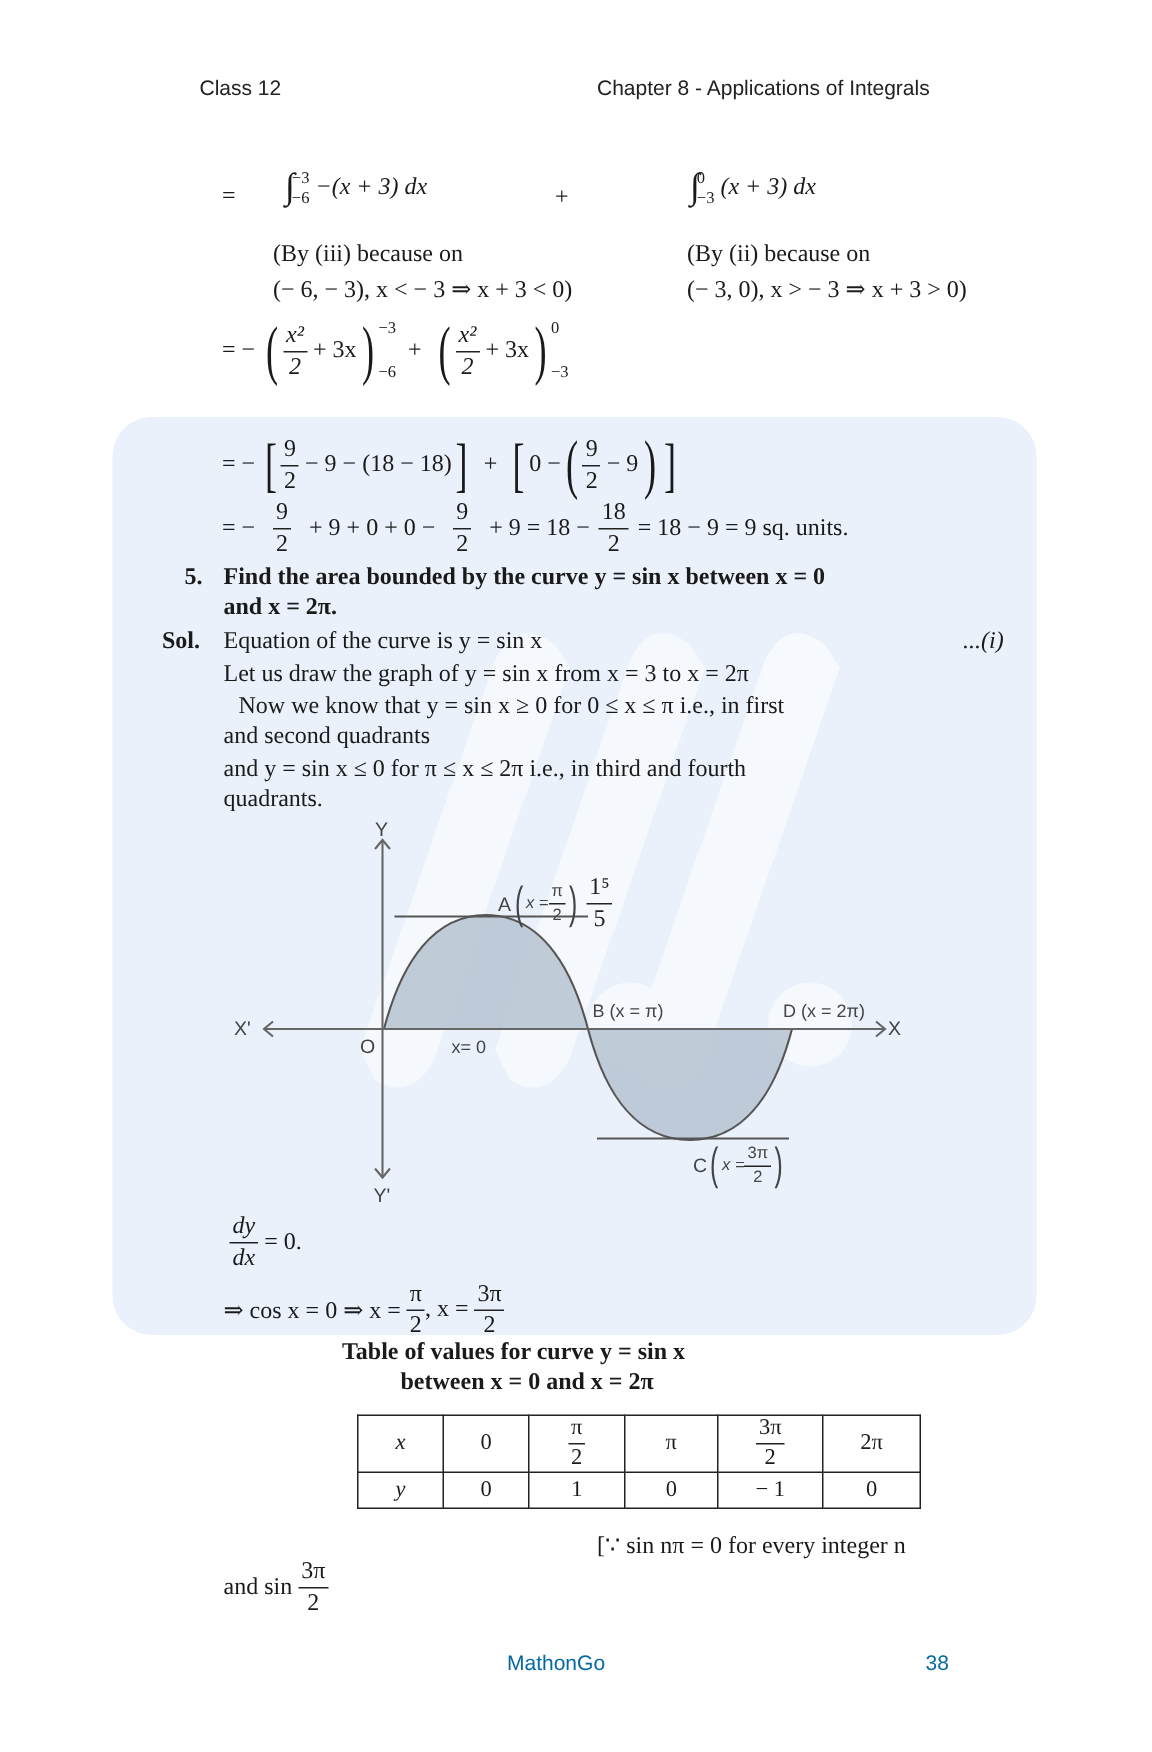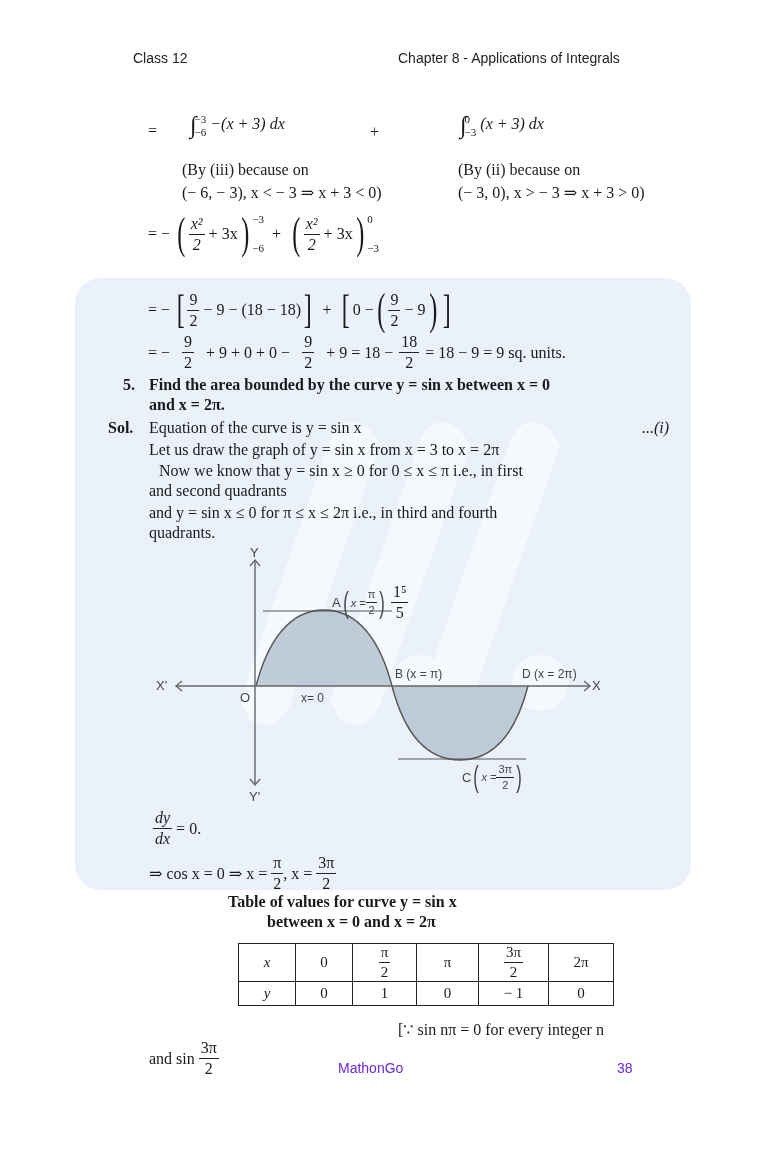--- a/index.html
+++ b/index.html
@@ -29,21 +29,21 @@
   .bigb { font-size: 40px; display: inline-block; vertical-align: middle; line-height: 1; transform: scaleX(0.6); }
   .sup-lim { display: inline-block; vertical-align: middle; font-size: 11px; line-height: 1; }
   .sup-lim span { display: block; }
 
   .para { position: absolute; font-family: "Liberation Serif", "DejaVu Serif", serif; font-size: 16px; color: #1a1a1a; }
 
   table.vals { position: absolute; left: 238px; top: 943px; border-collapse: collapse; font-family: "Liberation Serif", serif; font-size: 15px; }
   table.vals td { border: 1.5px solid #222; text-align: center; height: 38px; }
   table.vals tr.r2 td { height: 24px; }
 
-  .footer { position: absolute; top: 1060px; font-family: "Liberation Sans", sans-serif; font-size: 14px; color: #6d28d9; text-align: center; }
+  .footer { position: absolute; top: 1100px; font-family: "Liberation Sans", sans-serif; font-size: 14px; color: #0369a1; text-align: center; }
 </style>
 </head>
 <body>
 
 <div class="hdr hdr-left">Class 12</div>
 <div class="hdr hdr-right">Chapter 8 - Applications of Integrals</div>
 
 <div class="panel"></div>
 
 <svg class="watermark" viewBox="0 0 768 1168">

